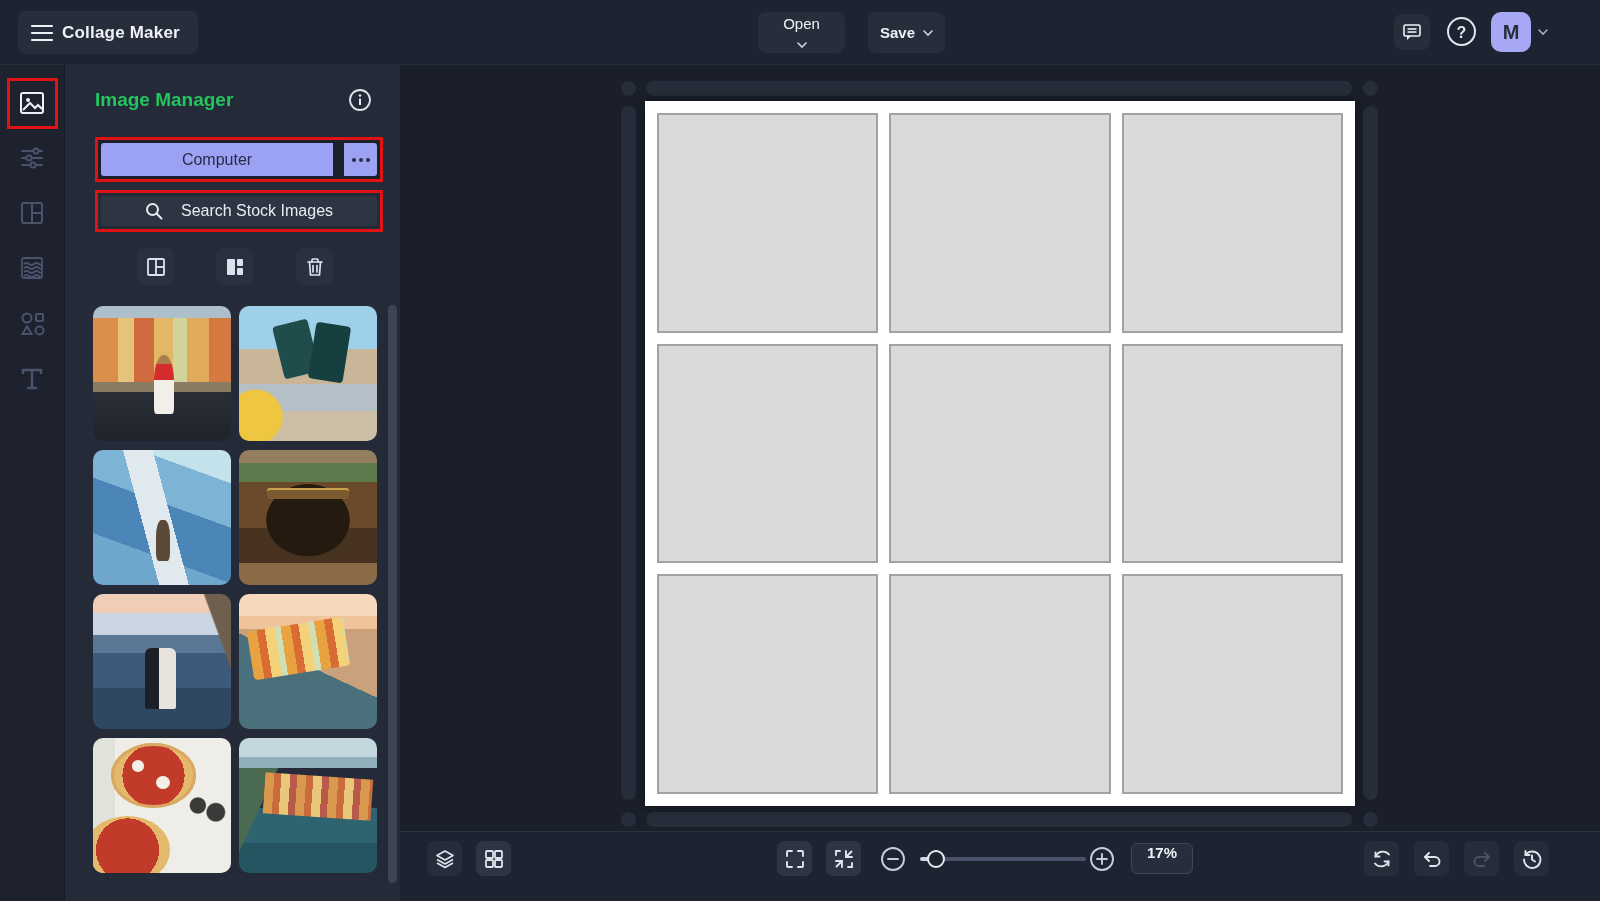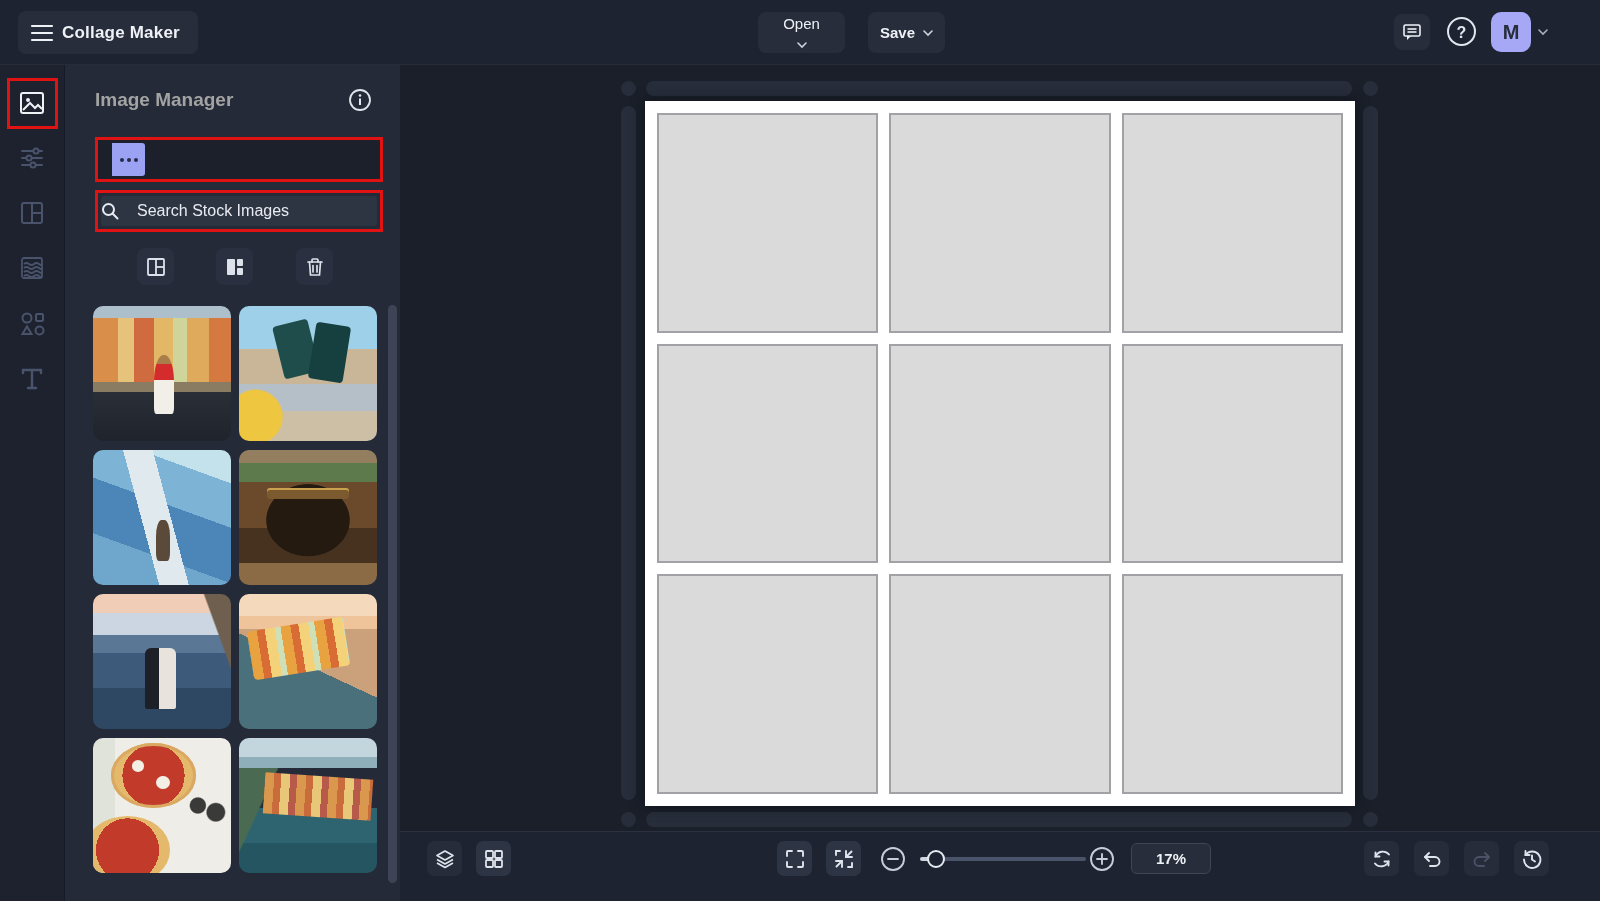--- a/index.html
+++ b/index.html
@@ -27,36 +27,36 @@
   
   #rail { left:0; top:65px; width:65px; height:836px; background:#1d222e;
     border-right:1px solid #161b25; z-index:4; }
   .rail-item { position:absolute; left:50%; transform:translateX(-50%);
     width:36px; height:36px; display:flex; align-items:center; justify-content:center;
     color:#49536b; cursor:pointer; }
   .rail-item.active { color:#eef1f6; }
 
   
   #panel { left:65px; top:65px; width:335px; height:836px; background:#242a38; z-index:4; }
-  #panel-title { left:30px; top:24px; font-size:19px; font-weight:700; color:#a3a3a3; }
+  #panel-title { left:30px; top:24px; font-size:19px; font-weight:700; color:#22c55e; }
   #info-btn { left:283px; top:23px; width:24px; height:24px; color:#e2e6ee; cursor:pointer; }
   .redbox { border:3px solid #e01212; }
   #annot-rail { left:7px; top:78px; width:51px; height:51px; z-index:6; }
   #computer-row { left:30px; top:72px; width:288px; height:45px; display:flex;
     align-items:stretch; padding:3px; background:#1b202b; gap:0; }
   #computer-btn { flex:1; background:#9ba1f3; border-radius:3px 0 0 3px;
     display:flex; align-items:center; justify-content:center;
     color:#262b47; font-size:16px; font-weight:500; cursor:pointer; }
   #computer-gap { width:11px; background:#1b202b; }
   #computer-more { width:33px; background:#9ba1f3; border-radius:0 3px 3px 0;
     display:flex; align-items:center; justify-content:center; gap:3px; cursor:pointer; }
   #computer-more .dot { width:4px; height:4px; border-radius:50%; background:#262b47; }
   #search-row { left:30px; top:125px; width:288px; height:42px; padding:3px; }
   #search-btn { width:100%; height:100%; background:#2d3442; border-radius:3px;
-    display:flex; align-items:center; gap:18px;
+    display:flex; align-items:center; justify-content:center; gap:18px;
     color:#e8ebf2; font-size:16px; cursor:pointer; }
   .tool-btn { position:absolute; top:183px; width:37px; height:37px; background:#2a3040;
     border-radius:8px; display:flex; align-items:center; justify-content:center;
     color:#dde1ea; cursor:pointer; }
 
   
   #thumbs { left:28px; top:241px; width:284px; display:grid;
     grid-template-columns:138px 138px; grid-auto-rows:135px; gap:9px 8px; }
   .thumb { border-radius:10px; overflow:hidden; position:relative; cursor:pointer; }
   .thumb::before, .thumb::after { content:""; position:absolute; }
@@ -128,22 +128,22 @@
   .bb-btn { position:absolute; top:9px; width:35px; height:35px; border-radius:7px;
     background:#262c3a; display:flex; align-items:center; justify-content:center;
     color:#dfe3ec; cursor:pointer; }
   .bb-plain { background:none; }
   .bb-btn.lighter { background:#2d3443; }
   .bb-btn.disabled { color:#4a5268; cursor:default; }
   #zoom-track { left:520px; top:25px; width:166px; height:4px; border-radius:2px;
     background:linear-gradient(90deg,#cfd4de 0 14px,#49536a 14px); cursor:pointer; }
   #zoom-thumb { left:527px; top:18px; width:18px; height:18px; border-radius:50%;
     background:#1d2330; border:2.5px solid #e8ebf2; cursor:pointer; }
-  #zoom-box { left:731px; top:11px; width:80px; height:31px; background:#272d3a;
-    border:1px solid #3e4657; border-radius:6px; display:flex; align-items:center;
+  #zoom-box { left:731px; top:11px; width:62px; height:31px; background:#272d3a;
+    border:1px solid #3e4657; border-radius:6px; display:flex; 
     justify-content:center; color:#eef1f6; font-size:15px; font-weight:600; cursor:text; }
   svg { display:block; }
 </style>
 </head>
 <body>
 
 <div id="topbar" class="abs">
   <div id="app-btn" class="tb-btn abs">
     <span>
       <svg width="24" height="20" viewBox="0 0 24 20">
@@ -266,20 +266,23 @@
   <div id="panel-title" class="abs">Image Manager</div>
   <div id="info-btn" class="abs">
     <svg width="24" height="24" viewBox="0 0 24 24">
         <circle cx="12" cy="12" r="10" fill="none" stroke="#e2e6ee" stroke-width="1.8"></circle>
         <circle cx="12" cy="7.5" r="1.3" fill="#e2e6ee"></circle>
         <line x1="12" y1="10.5" x2="12" y2="17" stroke="#e2e6ee" stroke-width="2"></line>
       </svg>
   </div>
 
   <div id="computer-row" class="abs redbox">
+    <div id="computer-btn">
+      <span>Computer</span>
+    </div>
     <div id="computer-gap"></div>
     <div id="computer-more">
       <span class="dot"></span>
         <span class="dot"></span>
         <span class="dot"></span>
     </div>
   </div>
 
   <div id="search-row" class="abs redbox">
     <div id="search-btn">

